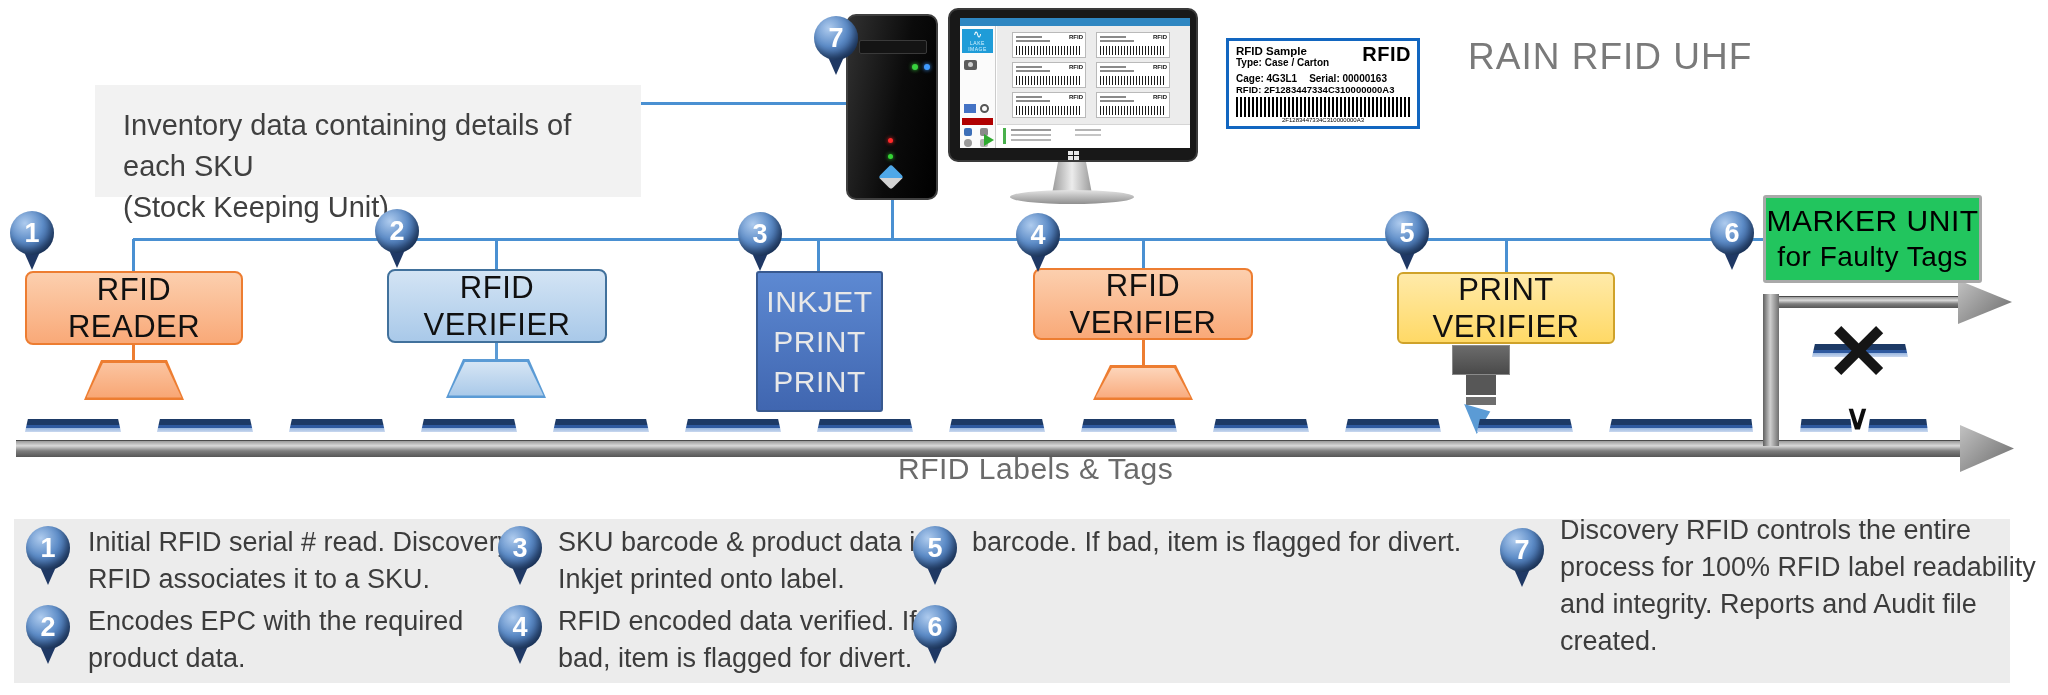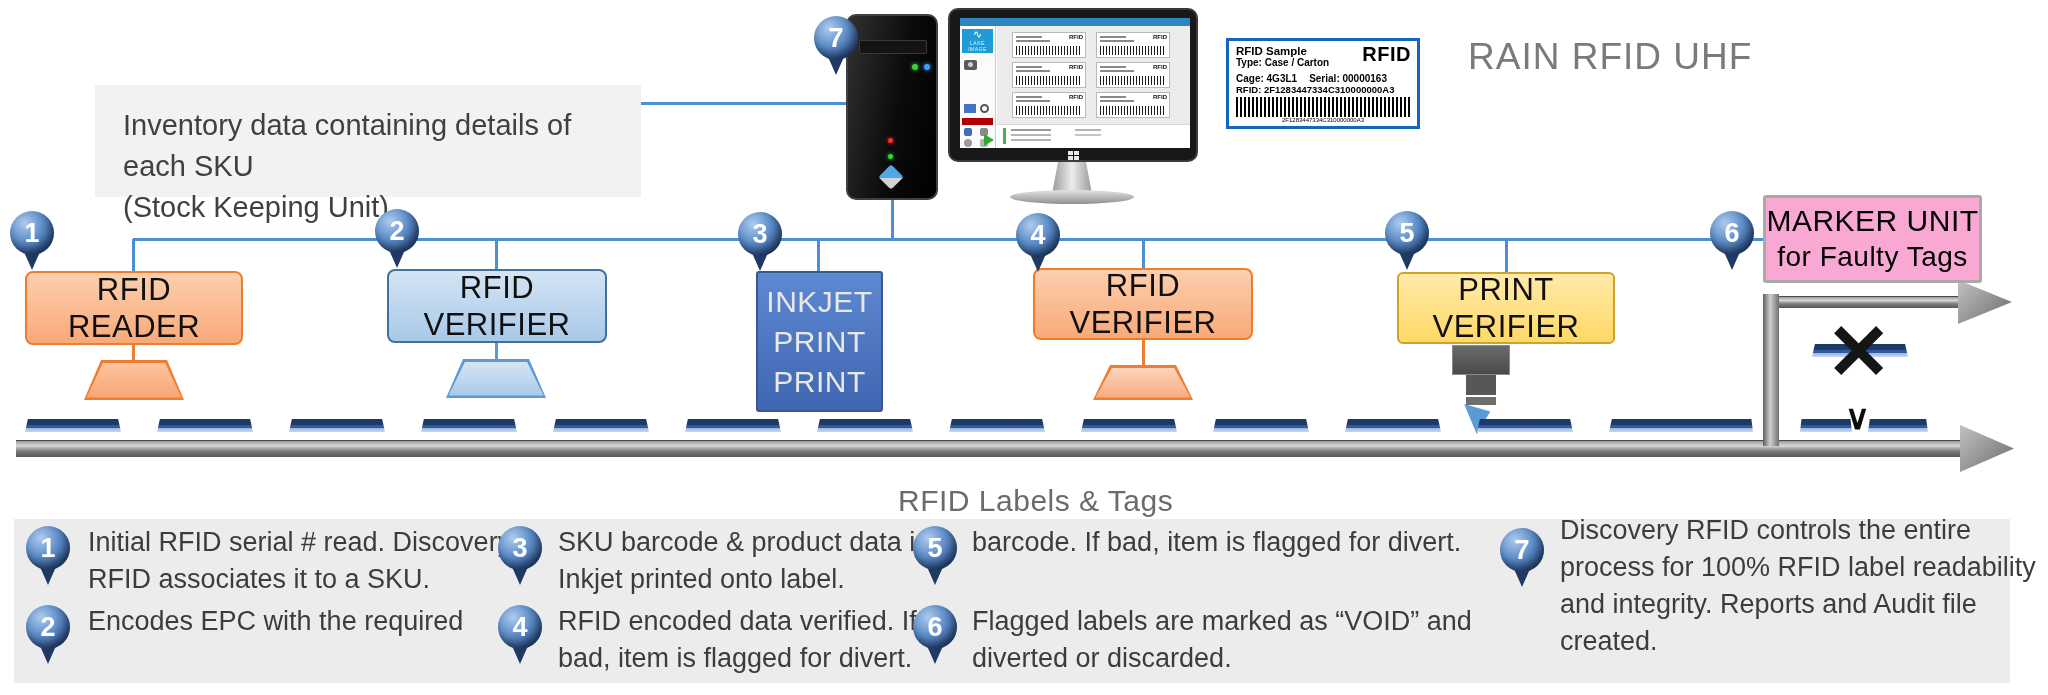--- a/index.html
+++ b/index.html
@@ -23,21 +23,21 @@
     box-shadow:inset -3px -5px 7px rgba(0,0,0,.35);
     color:#fff; font-size:27px; font-weight:bold; display:flex; align-items:center; justify-content:center; }
 
   
   .station { position:absolute; display:flex; flex-direction:column; align-items:center; justify-content:center;
     font-size:31px; color:#101010; line-height:37px; letter-spacing:.5px; text-align:center; z-index:10; }
   .orange { background:linear-gradient(180deg,#fccfae 0%,#f9a978 100%); border:2.5px solid #ed7d31; border-radius:8px; }
   .lblue  { background:linear-gradient(180deg,#d3e4f4 0%,#a9c9e9 100%); border:2.5px solid #41719c; border-radius:8px; }
   .mblue  { background:linear-gradient(180deg,#5d89d2 0%,#4066b0 100%); border:2px solid #38598f; border-radius:3px; color:#e8e8e8; }
   .yellow { background:linear-gradient(180deg,#ffeaa9 0%,#ffd966 100%); border:2.5px solid #cfa22a; border-radius:6px; }
-  .red    { background:#f9a8d4; border:3px solid #a9a9a9; border-radius:3px; color:#000; }
+  .red    { background:#22c55e; border:3px solid #a9a9a9; border-radius:3px; color:#000; }
 
   
   .trap { position:absolute; clip-path:polygon(17% 0, 83% 0, 100% 100%, 0 100%); }
   .trap > div { position:absolute; inset:2.5px; clip-path:polygon(17.5% 0, 82.5% 0, 100% 100%, 0 100%); }
   .stem { position:absolute; width:3px; }
 
   
   .belt { position:absolute; background:linear-gradient(180deg,#9a9a9a 0%,#d9d9d9 30%,#7e7e7e 62%,#565656 100%); border-top:1px solid #4a4a4a; }
   .belt-head { position:absolute; clip-path:polygon(0 0,100% 50%,0 100%); background:linear-gradient(135deg,#c2c2c2,#6a6a6a); }
   .label-bar { position:absolute; height:13px; clip-path:polygon(3% 0, 97% 0, 100% 100%, 0 100%);
@@ -283,39 +283,40 @@
 
   <div class="abs" style="left:1763px; top:294px; width:16px; height:152px; background:linear-gradient(90deg,#5f5f5f,#cfcfcf 45%,#6f6f6f); z-index:8;"></div>
   <div class="belt" style="left:1778px; top:296px; width:184px; height:12px;"></div>
   <div class="belt-head" style="left:1958px; top:280px; width:54px; height:44px;"></div>
   <div class="label-bar" style="left:1812px; top:344px; width:96px;"></div>
   <div class="abs" style="left:1826px; top:318px; font-size:78px; font-weight:bold; color:#151515; line-height:68px; z-index:15;">✕</div>
 
   <div class="belt" style="left:16px; top:440px; width:1948px; height:17px;"></div>
   <div class="belt-head" style="left:1960px; top:425px; width:54px; height:47px;"></div>
 
-  <div class="abs" style="left:898px; top:484px; font-size:30px; color:#6b6b6b; letter-spacing:.5px;">RFID Labels &amp; Tags</div>
+  <div class="abs" style="left:898px; top:452px; font-size:30px; color:#6b6b6b; letter-spacing:.5px;">RFID Labels &amp; Tags</div>
 
   <div class="abs" style="left:14px; top:519px; width:1996px; height:164px; background:#ececec;"></div>
 
   <div class="pin" style="left:26px; top:526px;">
     <div class="tail"></div>
       <div class="ball">1</div>
   </div>
   <div class="abs" style="left:88px; top:524px;">
     <div class="legend-line">Initial RFID serial # read. Discovery</div>
     <div class="legend-line">RFID associates it to a SKU.</div>
   </div>
 
   <div class="pin" style="left:26px; top:605px;">
     <div class="tail"></div>
       <div class="ball">2</div>
   </div>
   <div class="abs" style="left:88px; top:603px;">
     <div class="legend-line">Encodes EPC with the required</div>
+    <div class="legend-line">product data.</div>
   </div>
 
   <div class="pin" style="left:498px; top:526px;">
     <div class="tail"></div>
       <div class="ball">3</div>
   </div>
   <div class="abs" style="left:558px; top:524px;">
     <div class="legend-line">SKU barcode &amp; product data is</div>
     <div class="legend-line">Inkjet printed onto label.</div>
   </div>
@@ -333,24 +334,20 @@
     <div class="tail"></div>
       <div class="ball">5</div>
   </div>
   <div class="abs" style="left:972px; top:524px;">
     <div class="legend-line">barcode. If bad, item is flagged for divert.</div>
   </div>
 
   <div class="pin" style="left:913px; top:605px;">
     <div class="tail"></div>
       <div class="ball">6</div>
-  </div>
-  <div class="abs" style="left:972px; top:603px;">
-    <div class="legend-line">Flagged labels are marked as “VOID” and</div>
-    <div class="legend-line">diverted or discarded.</div>
   </div>
 
   <div class="pin" style="left:1500px; top:528px;">
     <div class="tail"></div>
       <div class="ball">7</div>
   </div>
   <div class="abs" style="left:1560px; top:512px;">
     <div class="legend-line">Discovery RFID controls the entire</div>
     <div class="legend-line">process for 100% RFID label readability</div>
     <div class="legend-line">and integrity. Reports and Audit file</div>

